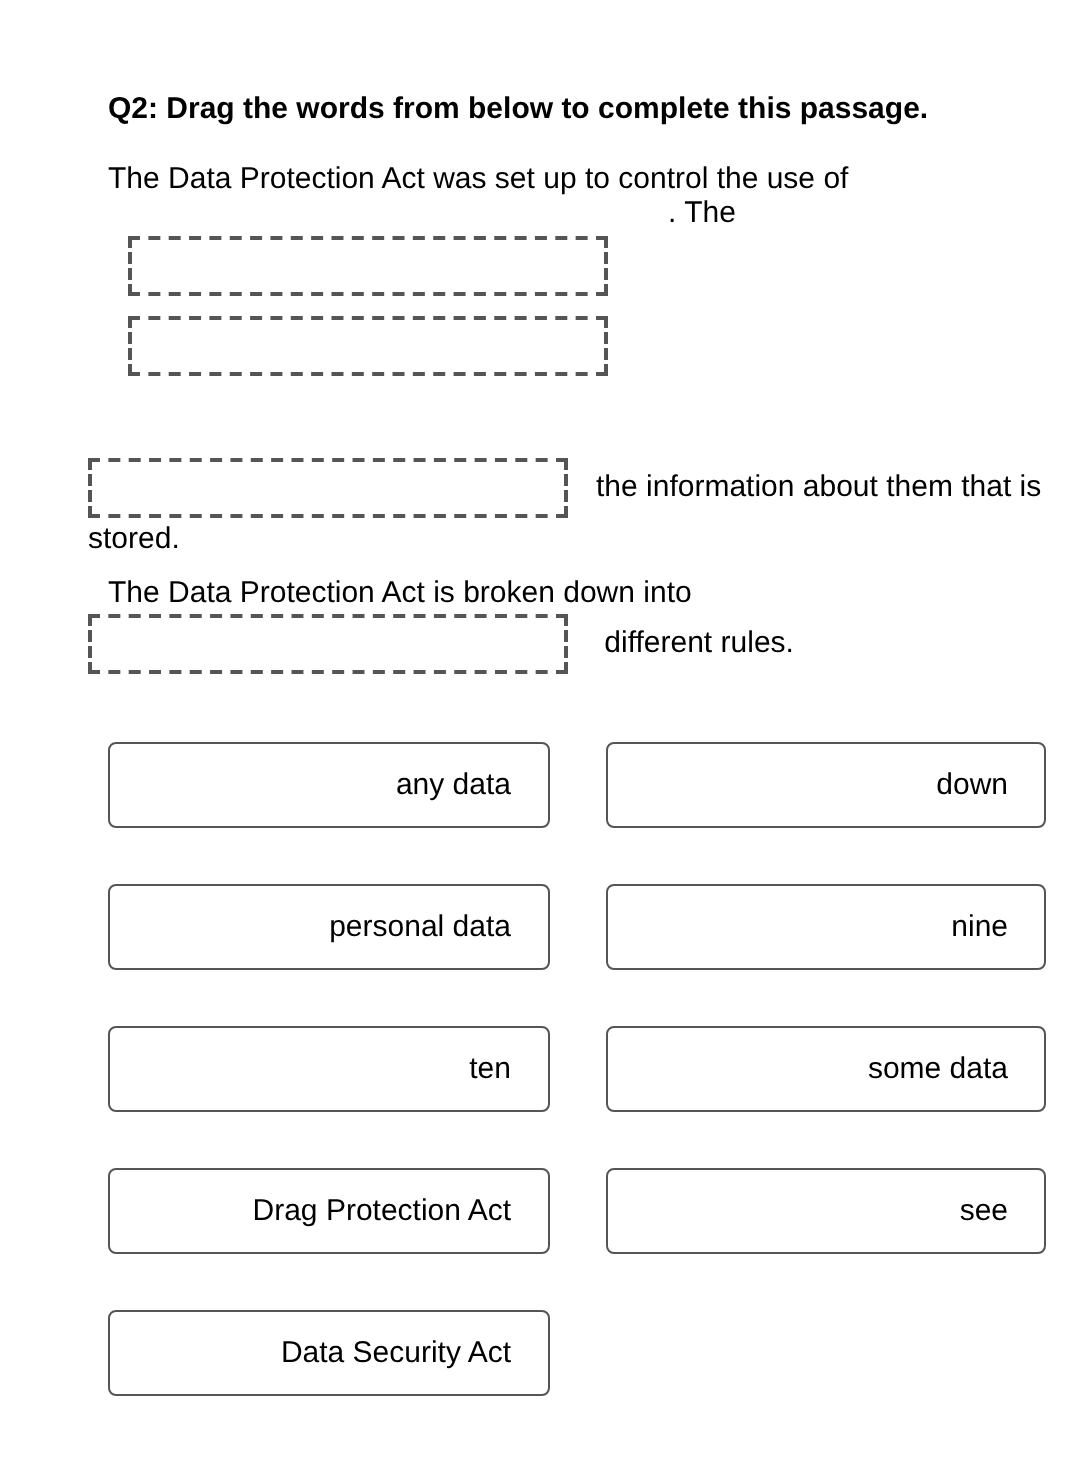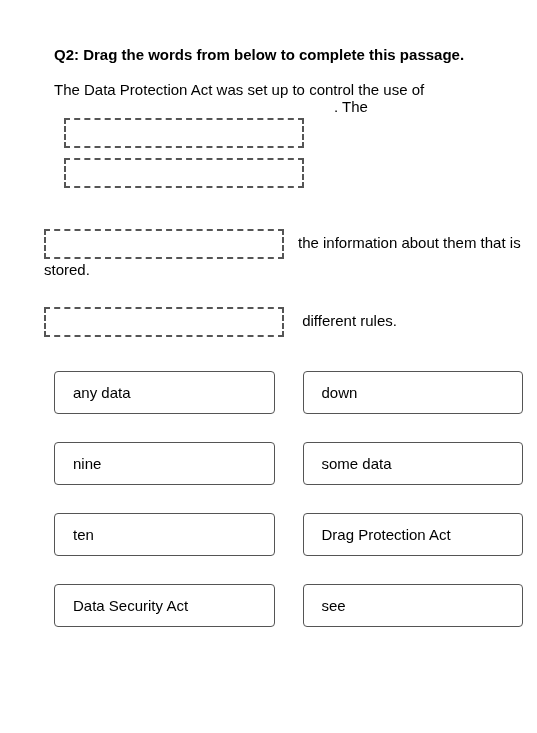--- a/index.html
+++ b/index.html
@@ -42,21 +42,21 @@
       gap: 8px;
       margin-top: 22px;
     }
 
     .drag-word-btn {
       background: #fff;
       border: 1.5px solid #555;
       border-radius: 4px;
       padding: 12px 8px;
       font-size: 15px;
-      text-align: left;
+      text-align: right;
       cursor: grab;
       user-select: none;
     }
 
     .section-gap {
       margin-bottom: 8px;
     }
 
     .drop-inline-small {
       display: inline-block;
@@ -82,43 +82,47 @@
     <div class="drop-zone-line"></div>
   </div><span>. The</span>
 </div>
 
 <div class="passage-block section-gap">
   <br>
   <div class="drop-inline-small"></div><span>the information about them that is stored.</span>
 </div>
 
 <div class="passage-block section-gap">
+  <span>The Data Protection Act is broken down into</span>
   <br>
   <div class="drop-inline-small" style="width:240px; display:inline-block;"></div>
   <span>different rules.</span>
 </div>
 
 <div class="drag-words-grid">
   <div class="drag-word-btn">
     <span>any data</span>
   </div>
   <div class="drag-word-btn">
     <span>down</span>
   </div>
   <div class="drag-word-btn">
+    <span>personal data</span>
+  </div>
+  <div class="drag-word-btn">
     <span>nine</span>
+  </div>
+  <div class="drag-word-btn">
+    <span>ten</span>
   </div>
   <div class="drag-word-btn">
     <span>some data</span>
   </div>
   <div class="drag-word-btn">
-    <span>ten</span>
+    <span>Drag Protection Act</span>
   </div>
   <div class="drag-word-btn">
-    <span>Drag Protection Act</span>
+    <span>see</span>
   </div>
   <div class="drag-word-btn">
     <span>Data Security Act</span>
   </div>
-  <div class="drag-word-btn">
-    <span>see</span>
-  </div>
 </div>
 
 </body></html>

